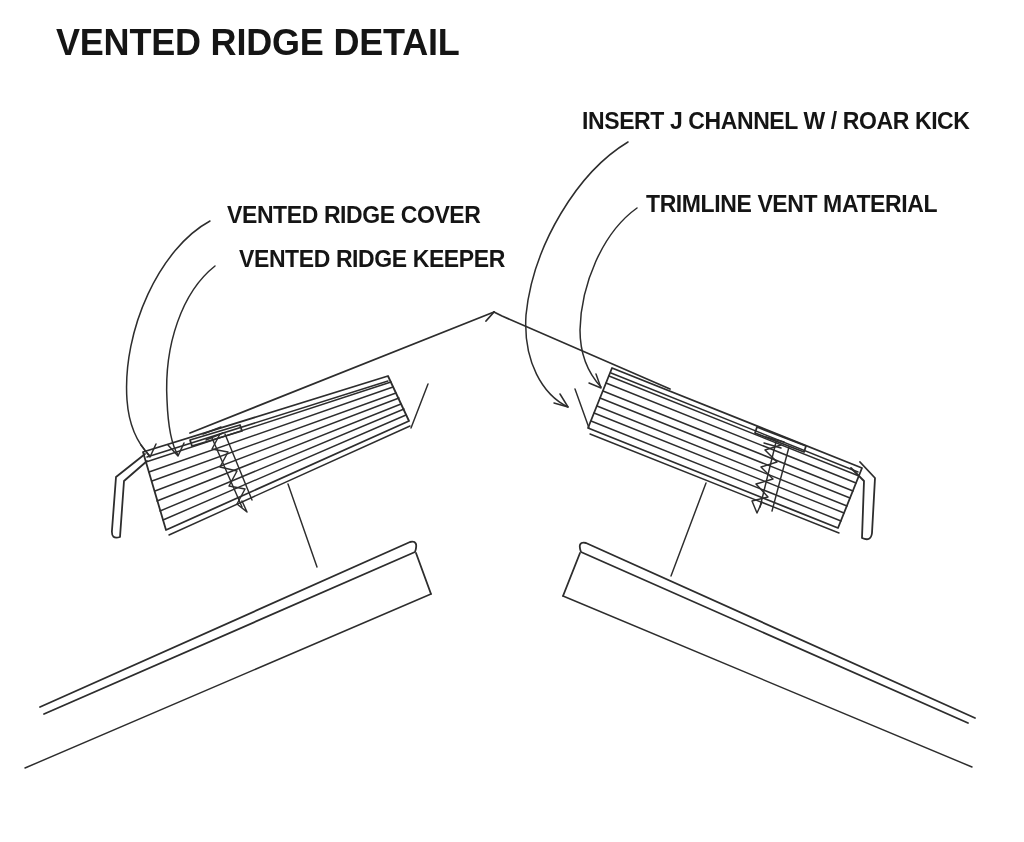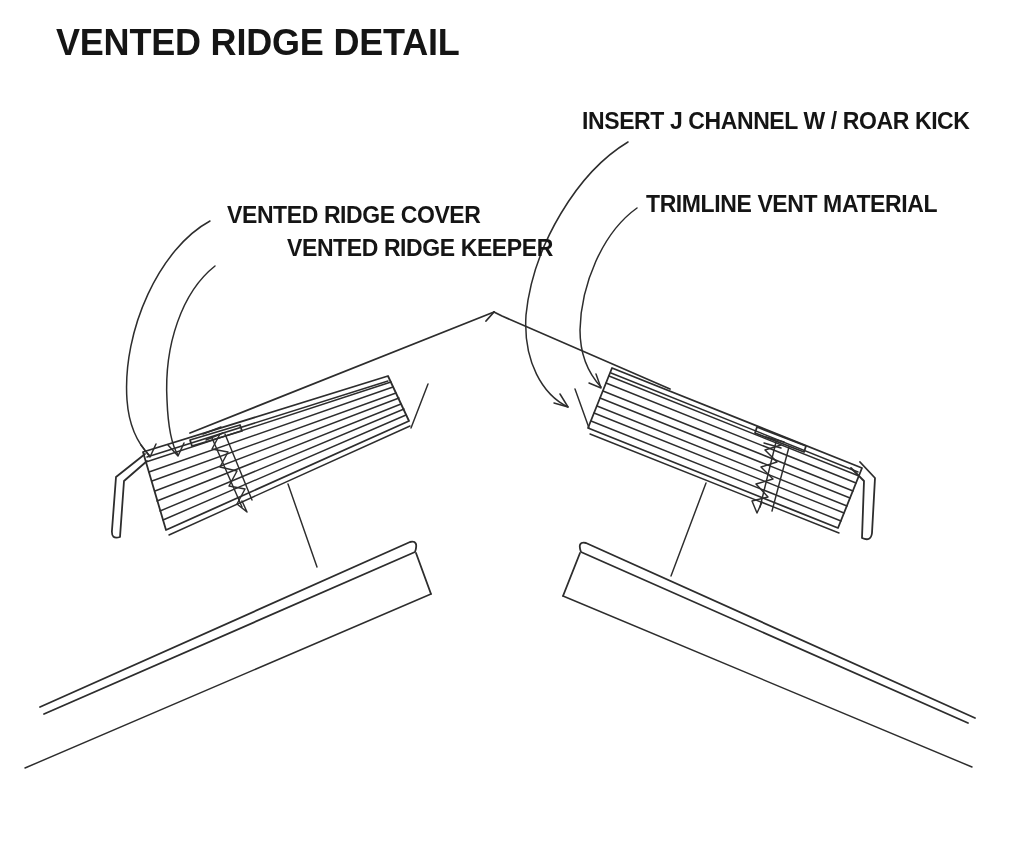--- a/index.html
+++ b/index.html
@@ -39,21 +39,21 @@
     letter-spacing:-0.2px;
     margin-left:10px;
   }
   .label{
     font-size:23px;
     letter-spacing:-0.4px;
   }
   .label-insert-j{left:582px;top:108px;}
   .label-trimline{left:646px;top:191px;}
   .label-cover{left:227px;top:202px;}
-  .label-keeper{left:239px;top:235px;margin-left:48px;}
+  .label-keeper{left:239px;top:246px;}
 </style>
 </head>
 <body>
 
 <div class="canvas">
 
   <svg class="diagram-svg" viewBox="0 0 1024 842" aria-hidden="true">
 
     <g>
       <path class="w-main" d="M486,321 L494,312"></path>

